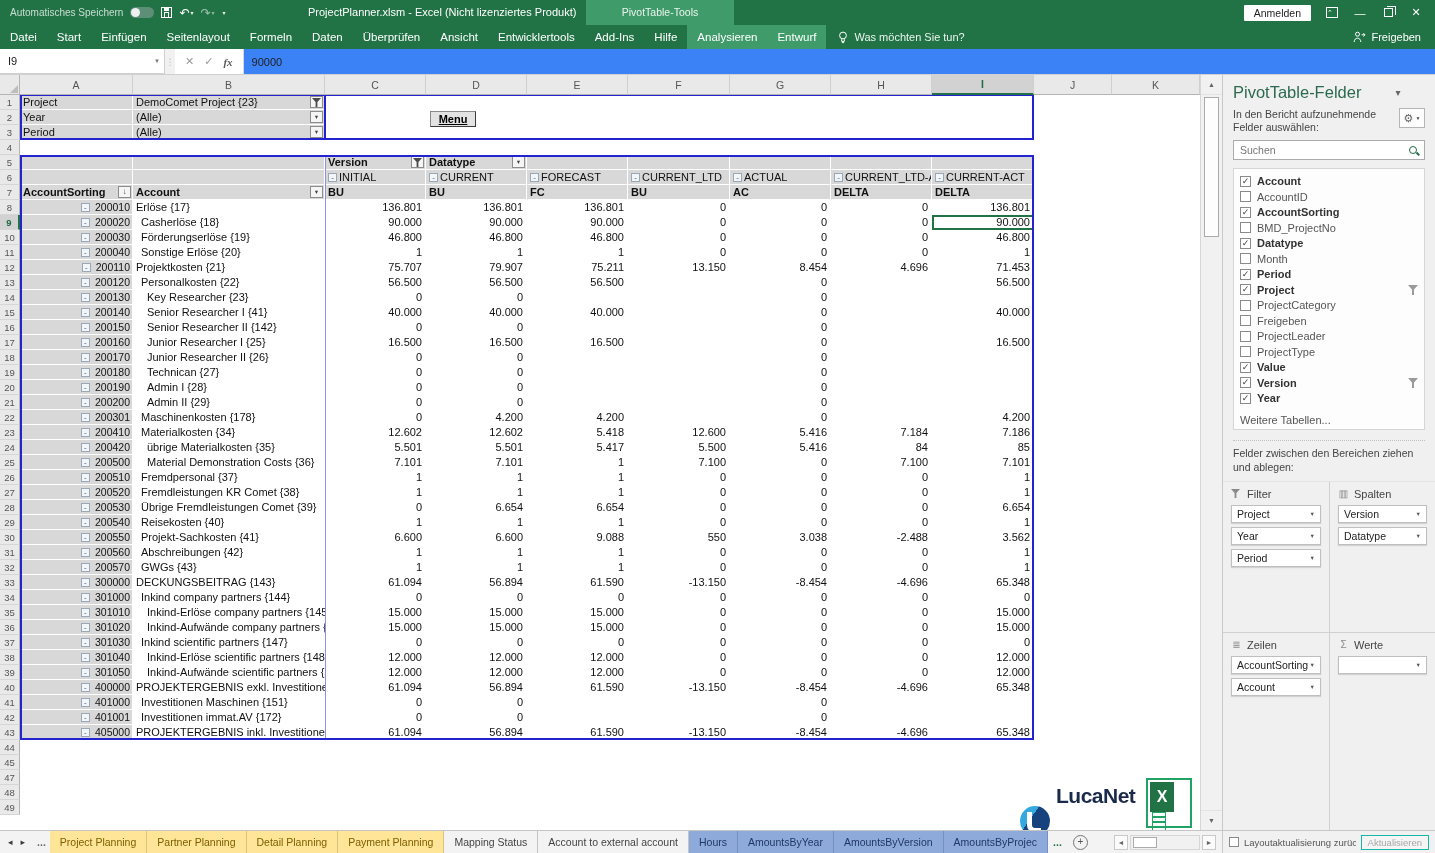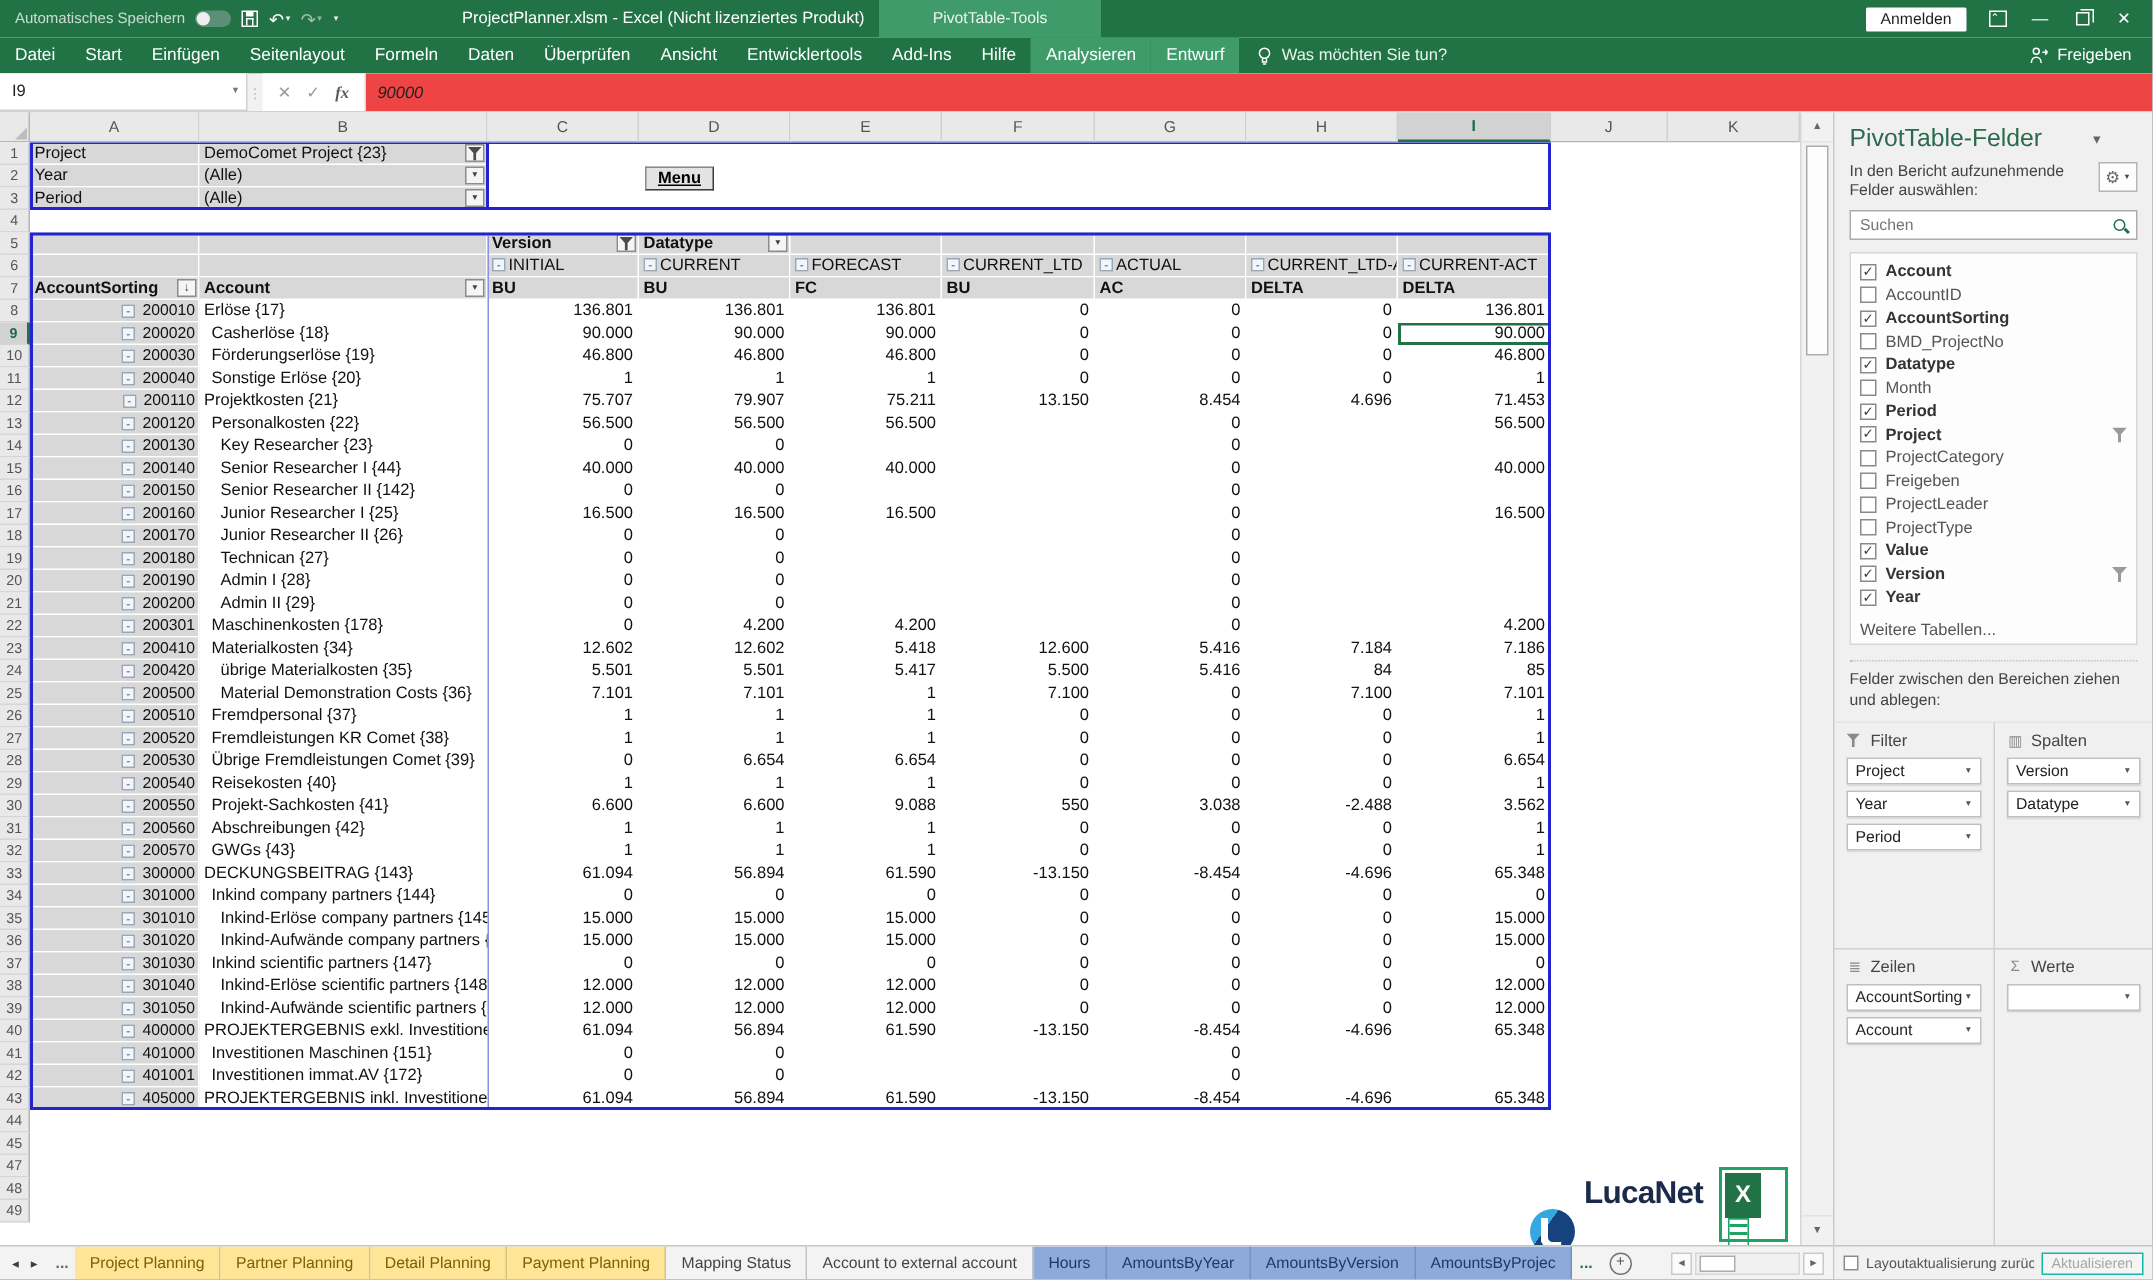--- a/index.html
+++ b/index.html
@@ -39,21 +39,21 @@
   .share{margin-left:auto;display:flex;align-items:center;gap:5px;padding:0 14px;font-size:11px;}
 
   
   .fbar{height:26px;background:#f1f1f1;border-bottom:1px solid #d0d0d0;display:flex;align-items:stretch;flex:0 0 26px;}
   .namebox{width:165px;background:#fff;border:1px solid #d0d0d0;border-top:none;border-left:none;
            display:flex;align-items:center;padding-left:8px;font-size:11px;color:#222;position:relative;}
   .namebox .nb-caret{position:absolute;right:4px;font-size:6px;color:#777;}
   .fbar-btns{display:flex;align-items:center;gap:10px;padding:0 10px;border-right:1px solid #d9d9d9;background:#fff;}
   .fbtn{font-size:11px;color:#9a9a9a;}
   .fbtn.fx{font-style:italic;font-family:"Liberation Serif",serif;color:#5a5a5a;font-weight:700;}
-  .fvalue{flex:1;background:#ef4444;display:flex;align-items:center;padding-left:8px;font-size:11px;color:#222;font-style:italic;}
+  .fvalue{flex:1;background:#3b82f6;display:flex;align-items:center;padding-left:8px;font-size:11px;color:#222;}
   .fbar-sep{width:10px;display:flex;align-items:center;justify-content:center;color:#b5b5b5;font-size:9px;}
 
   
   .mainrow{flex:1;display:flex;min-height:0;}
   .leftcol{width:1222px;display:flex;flex-direction:column;min-height:0;}
   .viewport{flex:1;display:flex;min-height:0;}
   .gridwrap{width:1200px;display:flex;flex-direction:column;}
   :root{--gridcols:20px 113px 192px 101px 101px 101px 102px 101px 101px 102px 78px 88px;}
   .col-headers{display:grid;grid-template-columns:var(--gridcols);height:20px;flex:0 0 20px;}
   .corner{background:#e9e9e9;border-right:1px solid #b5b5b5;border-bottom:1px solid #b5b5b5;position:relative;}
@@ -510,21 +510,21 @@
                 <div class="cell num"></div>
                 <div class="cell"></div>
                 <div class="cell"></div>
               </div>
               <div class="grid-row">
                 <div class="rh">15</div>
                 <div class="cell gray acctA">
                   <span class="minusBox">-</span>
                   <span class="bold">200140</span>
                 </div>
-                <div class="cell nameB ind2">Senior Researcher I {44}</div>
+                <div class="cell nameB ind2">Senior Researcher I {41}</div>
                 <div class="cell num">40.000</div>
                 <div class="cell num">40.000</div>
                 <div class="cell num">40.000</div>
                 <div class="cell num"></div>
                 <div class="cell num">0</div>
                 <div class="cell num"></div>
                 <div class="cell num">40.000</div>
                 <div class="cell"></div>
                 <div class="cell"></div>
               </div>

